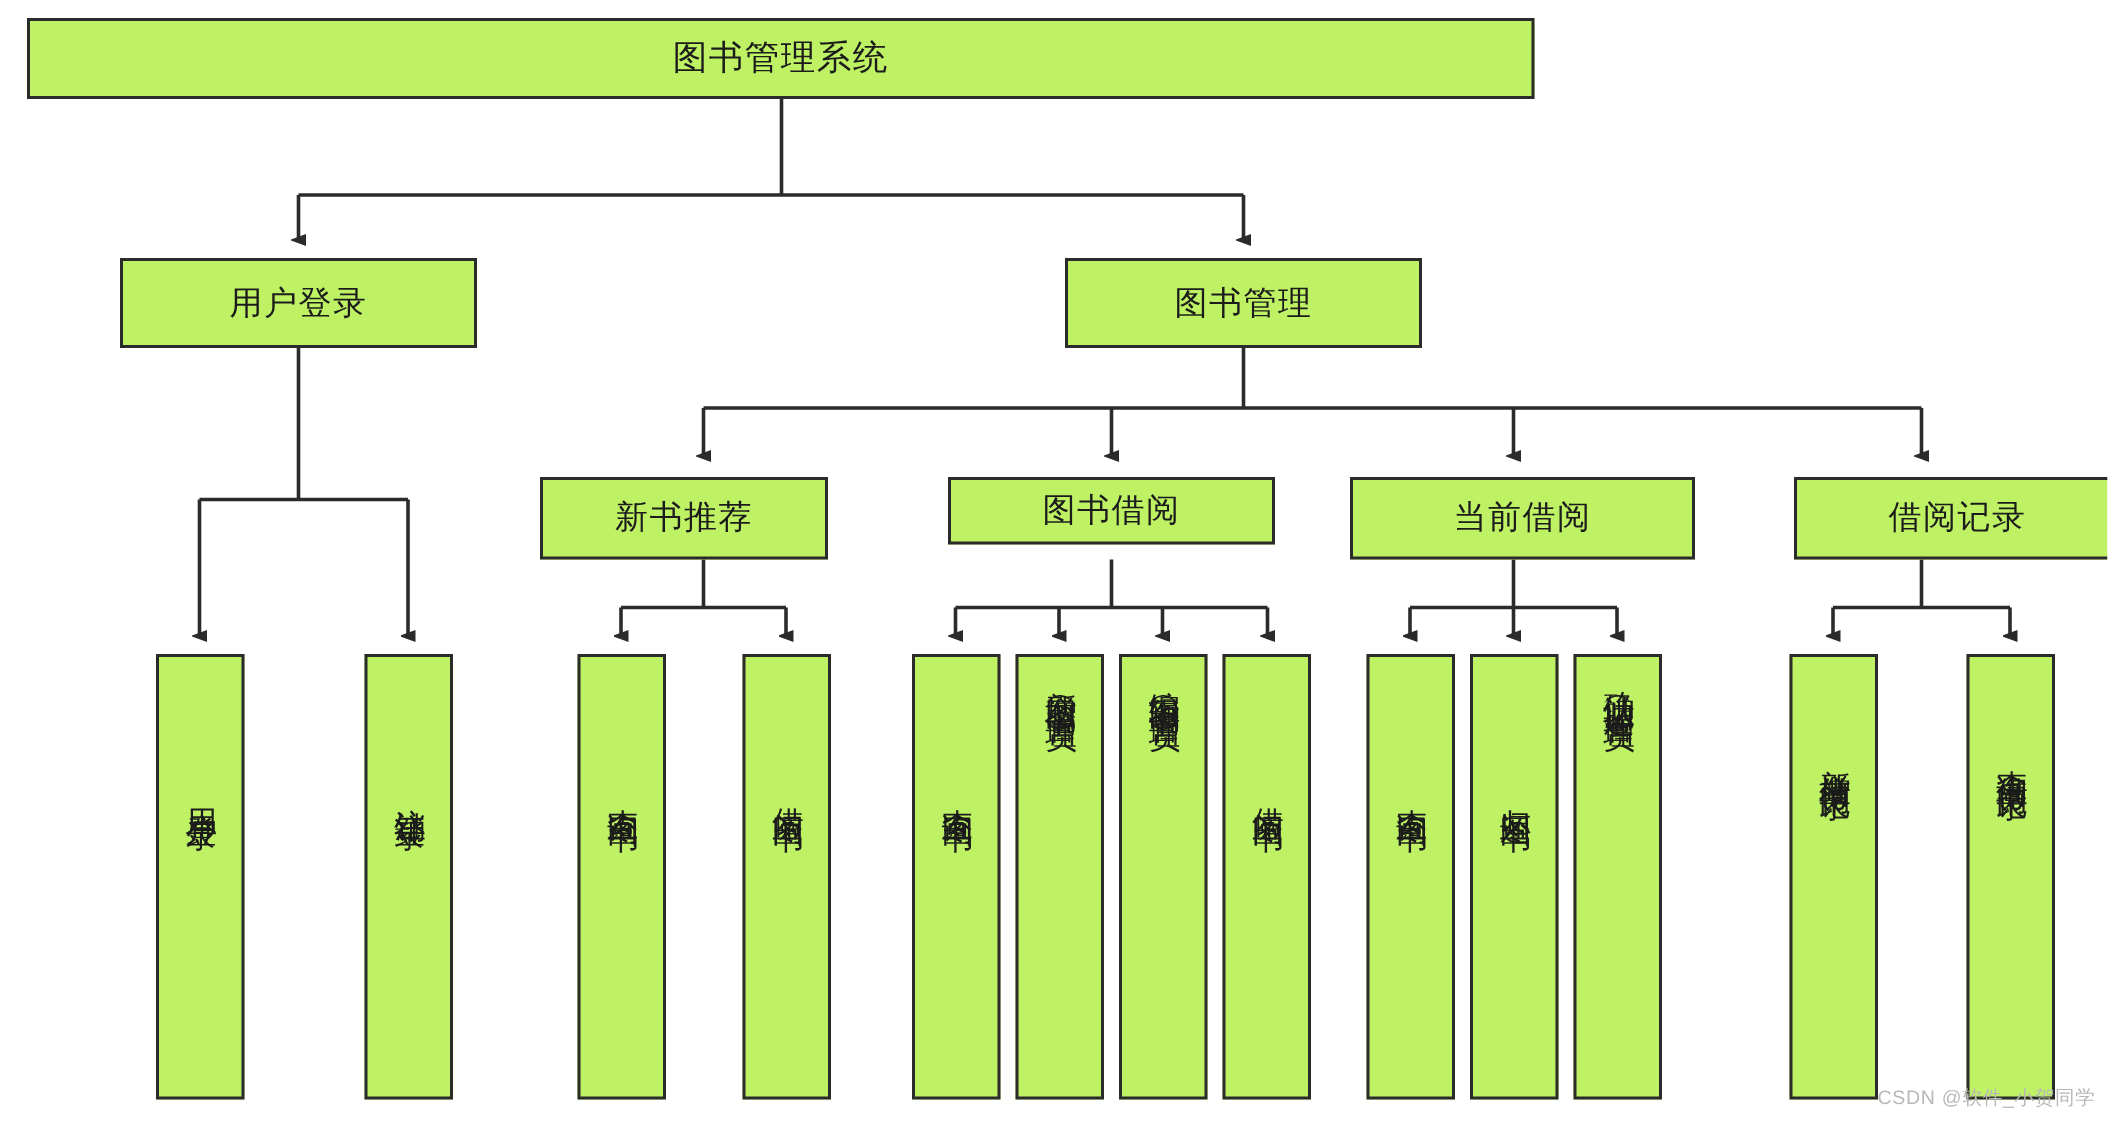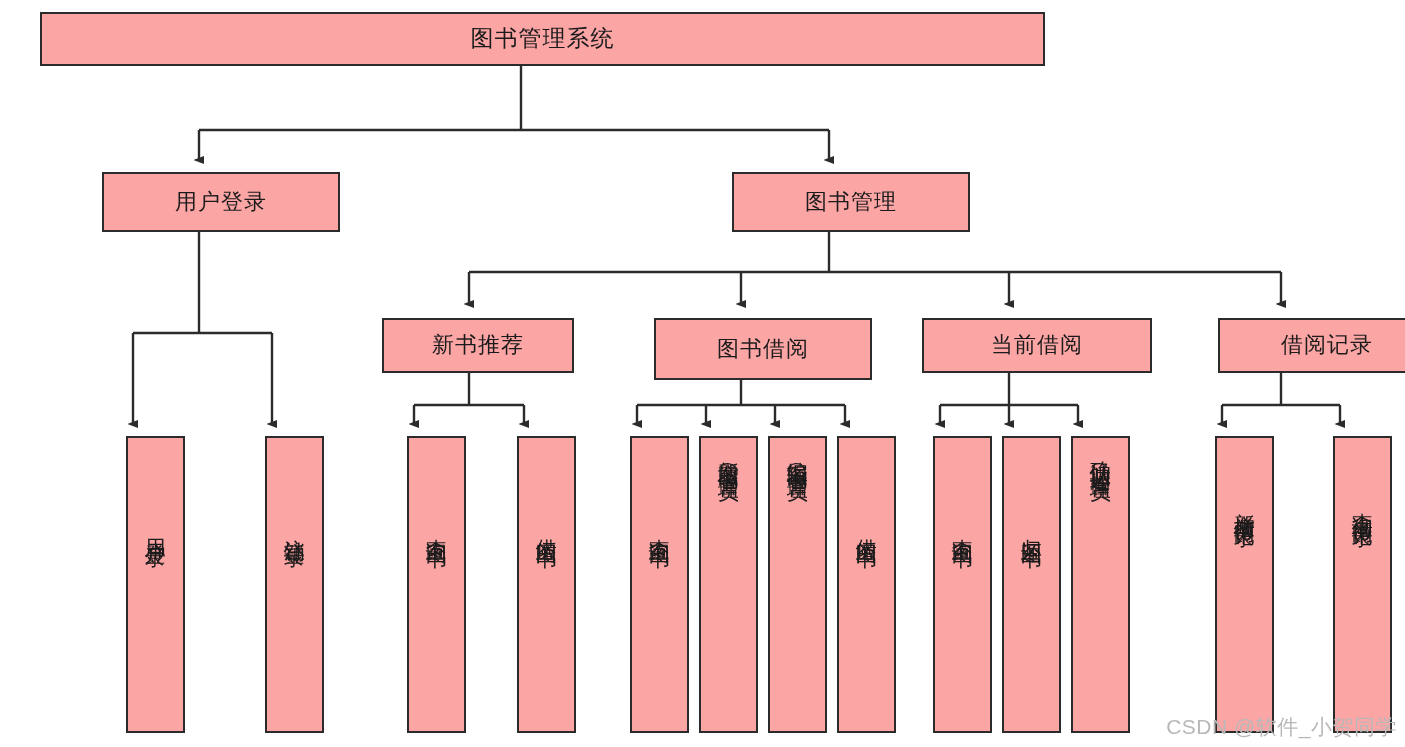--- a/index.html
+++ b/index.html
@@ -22,27 +22,26 @@
     position: absolute;
     left: 0;
     top: 0;
     width: 1405px;
     height: 747px;
     pointer-events: none;
   }
   .node {
     position: absolute;
     box-sizing: border-box;
-    background: #fca5a5;
+    background: #bef264;
     border: 2px solid #2b2b2b;
     display: flex;
     align-items: center;
     justify-content: center;
     color: #1b1b1b;
-    margin-left: 22px;
   }
   .node.horiz {
     font-size: 22px;
     letter-spacing: 1px;
     line-height: 1.1;
   }
   .node.root {
     font-size: 23px;
   }
   .node.vert {
@@ -62,21 +61,21 @@
   .node.vert.mid .vlabel {
     margin-top: 78px;
   }
   .node.vert.mid2 .vlabel {
     margin-top: 52px;
   }
   .watermark {
     position: absolute;
     right: 8px;
     bottom: 6px;
-    font-size: 21px;
+    font-size: 13px;
     color: #b8b8b8;
     letter-spacing: 0.5px;
     white-space: nowrap;
     user-select: none;
   }
 </style>
 </head>
 <body>
 
 <div id="diagram-root">
@@ -138,21 +137,21 @@
   <div class="node horiz" style="left:80px; top:172px; width:238px; height:60px;">
     <span>用户登录</span>
   </div>
   <div class="node horiz" style="left:710px; top:172px; width:238px; height:60px;">
     <span>图书管理</span>
   </div>
 
   <div class="node horiz" style="left:360px; top:318px; width:192px; height:55px;">
     <span>新书推荐</span>
   </div>
-  <div class="node horiz" style="left:632px; top:318px; width:218px; height:62px;">
+  <div class="node horiz" style="left:632px; top:318px; width:218px; height:45px;">
     <span>图书借阅</span>
   </div>
   <div class="node horiz" style="left:900px; top:318px; width:230px; height:55px;">
     <span>当前借阅</span>
   </div>
   <div class="node horiz" style="left:1196px; top:318px; width:218px; height:55px;">
     <span>借阅记录</span>
   </div>
 
   <div class="node vert mid" style="left:104px; top:436px; width:59px; height:297px;">

